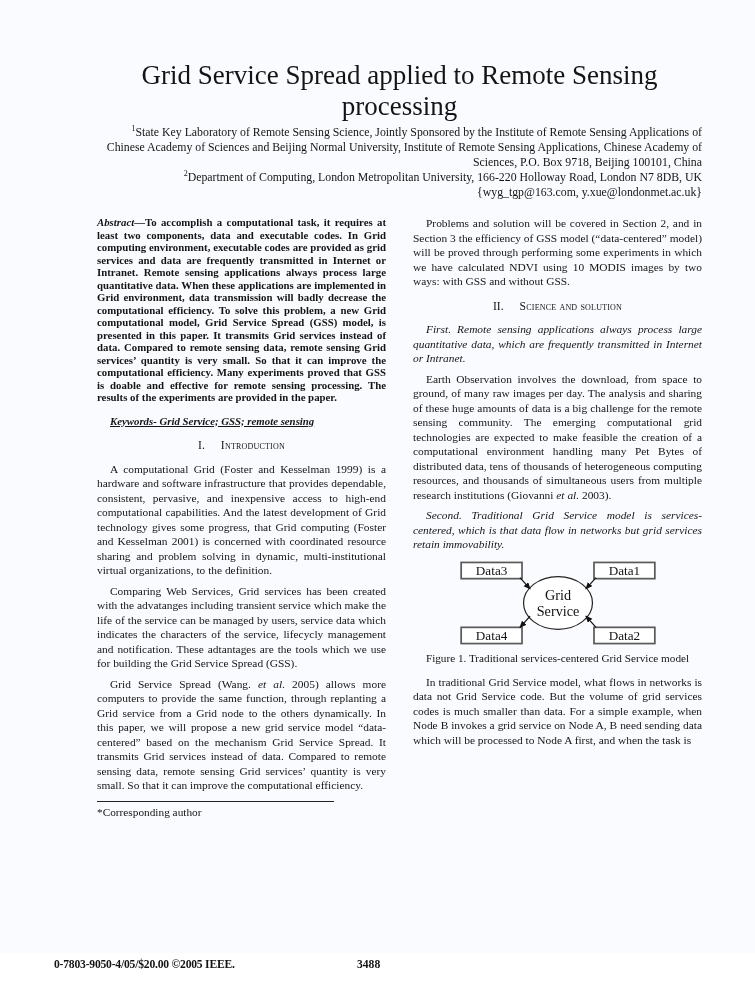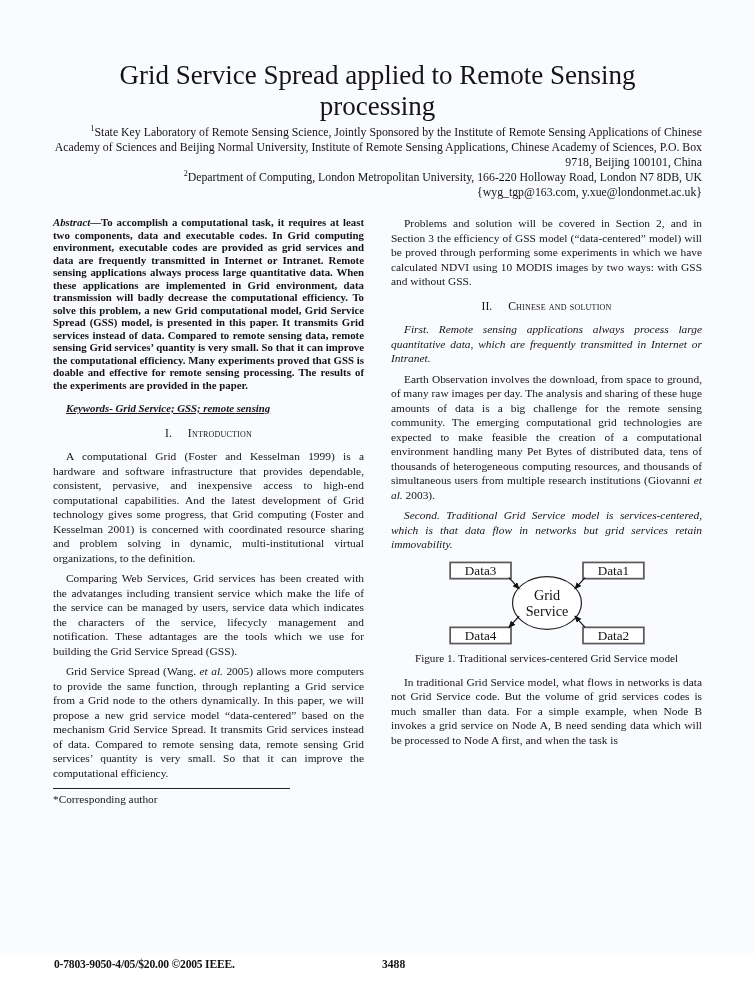--- a/index.html
+++ b/index.html
@@ -5,21 +5,21 @@
   html,body{margin:0;padding:0;}
   body{
     width:755px;height:1000px;
     background:linear-gradient(to bottom,#fafbfe 0,#fafbfe 953px,#ffffff 953px);
     font-family:"Liberation Serif","DejaVu Serif",serif;
     color:#141414;
     -webkit-font-smoothing:antialiased;
     overflow:hidden;
   }
   .page{position:relative;width:755px;height:1000px;}
-  .content{padding:0 53px;}
+  .content{padding:0 53px;margin-left:44px;}
 
   .title{
     margin:60px auto 0;
     max-width:600px;
     text-align:center;
     font-size:27px;
     line-height:31px;
     font-weight:400;
   }
   .authors{
@@ -97,21 +97,21 @@
   .fig-svg text{font-family:"Liberation Serif","DejaVu Serif",serif;fill:#111;}
 
   .footer{
     position:absolute;
     left:0;top:898px;
     width:755px;
     font-weight:bold;
     font-size:11.6px;
   }
   .footer .copyright{position:absolute;left:54px;top:0;letter-spacing:-0.2px;}
-  .footer .pagenum{position:absolute;left:382px;top:0;}
+  .footer .pagenum{position:absolute;left:357px;top:0;}
 </style>
 </head>
 <body>
 
 <div class="page">
   <div class="content">
 
     <div class="title">Grid Service Spread applied to Remote Sensing processing</div>
 
 
@@ -138,21 +138,21 @@
         <div class="footnote">
           <div class="footnote-rule"></div>
           <span>*Corresponding author</span>
         </div>
       </div>
 
       <div class="col">
         <p class="body">Problems and solution will be covered in Section 2, and in Section 3 the efficiency of GSS model (“data-centered” model) will be proved through performing some experiments in which we have calculated NDVI using 10 MODIS images by two ways: with GSS and without GSS.</p>
 
         <div class="sec-heading">
-          <span class="num">II.</span><span class="sc">Chinese and solution</span>
+          <span class="num">II.</span><span class="sc">Science and solution</span>
         </div>
 
         <p class="body italic">First. Remote sensing applications always process large quantitative data, which are frequently transmitted in Internet or Intranet.</p>
         <p class="body"><span>Earth Observation involves the download, from space to ground, of many raw images per day. The analysis and sharing of these huge amounts of data is a big challenge for the remote sensing community. The emerging computational grid technologies are expected to make feasible the creation of a computational environment handling many Pet Bytes of distributed data, tens of thousands of heterogeneous computing resources, and thousands of simultaneous users from multiple research institutions (Giovanni </span><span class="seg-i">et al.</span><span> 2003).</span></p>
         <p class="body italic">Second. Traditional Grid Service model is services-centered, which is that data flow in networks but grid services retain immovability.</p>
 
         <div class="figure-block">
           <svg class="fig-svg" width="218" height="84" viewBox="0 0 215 82" xmlns="http://www.w3.org/2000/svg">
             <defs>
               <marker id="ah" markerWidth="9" markerHeight="8" refX="6.2" refY="3" orient="auto" markerUnits="userSpaceOnUse">

